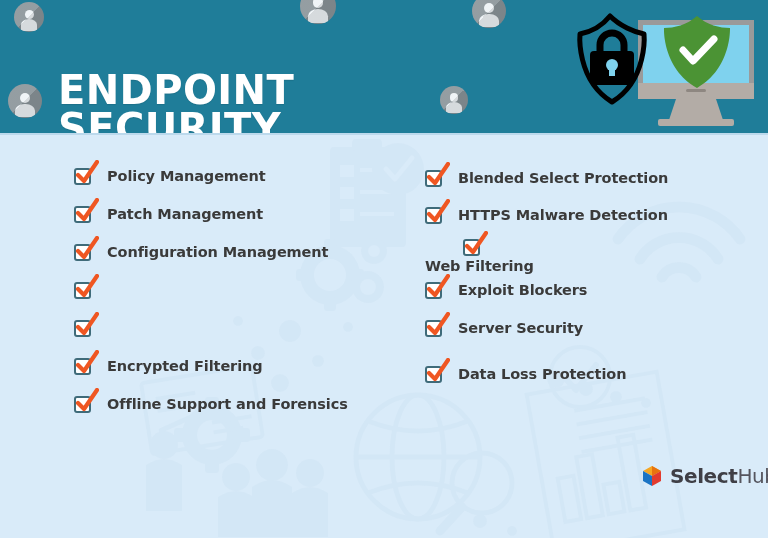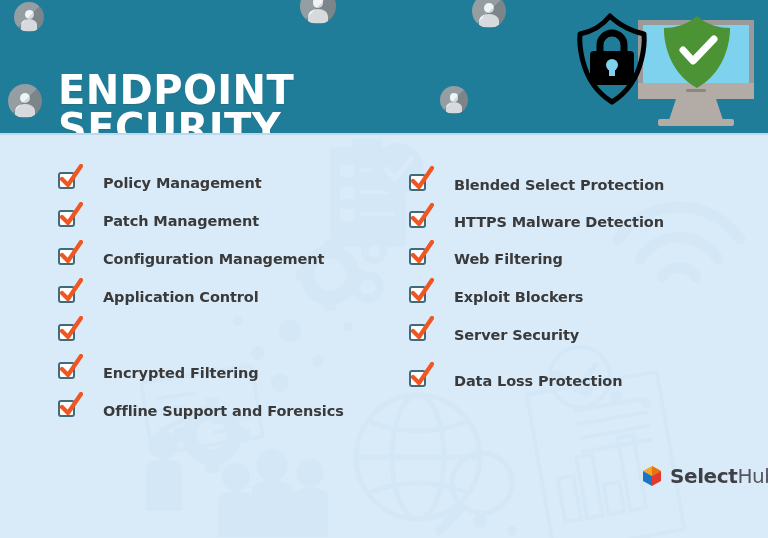--- a/index.html
+++ b/index.html
@@ -130,25 +130,24 @@
 
   .col {
     position: absolute;
     top: 0;
   }
   .col-left  { left: 58px;  width: 350px; }
   .col-right { left: 409px; width: 350px; }
 
   .feature-row {
     position: absolute;
-    left: 0;
+    left: 16px;
     height: 30px;
     display: flex;
-    align-items: flex-end;
-    gap: 12px;
+    align-items: center;
   }
 
   .checkbox {
     position: relative;
     width: 21px;
     height: 21px;
     flex: 0 0 21px;
     margin-right: 12px;
   }
   .checkbox .cb-box {
@@ -419,21 +418,20 @@
           <span class="feature-label">Configuration Management</span>
         </div>
 
         <div class="feature-row" style="top:140px;">
           <span class="checkbox">
             <span class="cb-box"></span>
             <svg class="cb-tick" viewBox="0 0 26 26" xmlns="http://www.w3.org/2000/svg">
                 <path d="M5 15 L11 21 L24 2" fill="none" stroke="#ef5622" stroke-width="4.2" stroke-linecap="round" stroke-linejoin="round"></path>
               </svg>
           </span>
-          <span class="feature-label">Application Control</span>
         </div>
 
         <div class="feature-row" style="top:178px;">
           <span class="checkbox">
             <span class="cb-box"></span>
             <svg class="cb-tick" viewBox="0 0 26 26" xmlns="http://www.w3.org/2000/svg">
                 <path d="M5 15 L11 21 L24 2" fill="none" stroke="#ef5622" stroke-width="4.2" stroke-linecap="round" stroke-linejoin="round"></path>
               </svg>
           </span>
         </div>
@@ -474,21 +472,21 @@
         <div class="feature-row" style="top:65px;">
           <span class="checkbox">
             <span class="cb-box"></span>
             <svg class="cb-tick" viewBox="0 0 26 26" xmlns="http://www.w3.org/2000/svg">
                 <path d="M5 15 L11 21 L24 2" fill="none" stroke="#ef5622" stroke-width="4.2" stroke-linecap="round" stroke-linejoin="round"></path>
               </svg>
           </span>
           <span class="feature-label">HTTPS Malware Detection</span>
         </div>
 
-        <div class="feature-row" style="top:102px;">
+        <div class="feature-row" style="top:102px;flex-direction:column;">
           <span class="checkbox">
             <span class="cb-box"></span>
             <svg class="cb-tick" viewBox="0 0 26 26" xmlns="http://www.w3.org/2000/svg">
                 <path d="M5 15 L11 21 L24 2" fill="none" stroke="#ef5622" stroke-width="4.2" stroke-linecap="round" stroke-linejoin="round"></path>
               </svg>
           </span>
           <span class="feature-label">Web Filtering</span>
         </div>
 
         <div class="feature-row" style="top:140px;">

